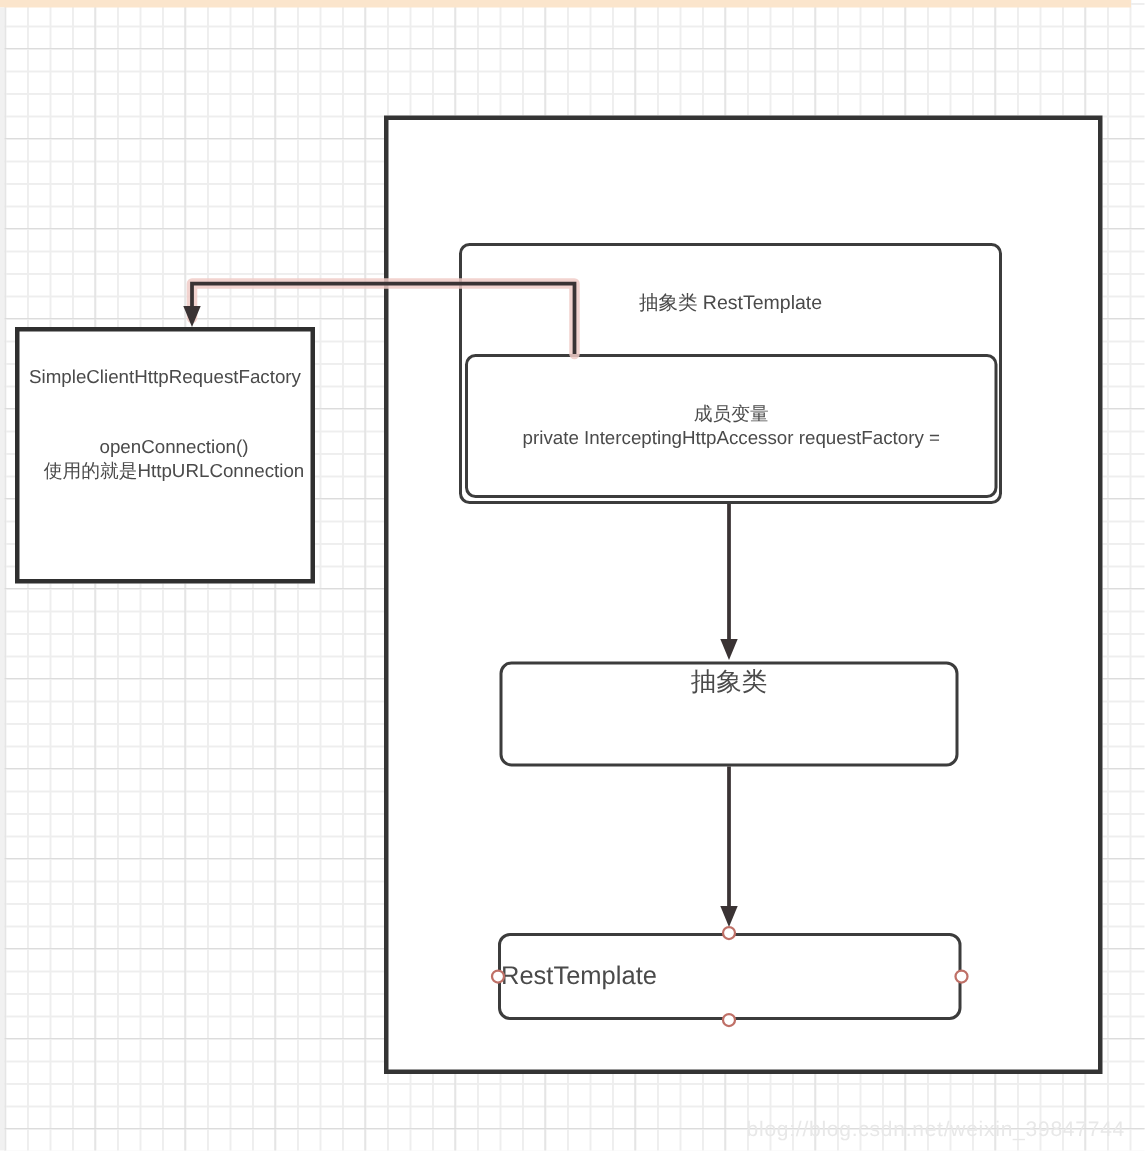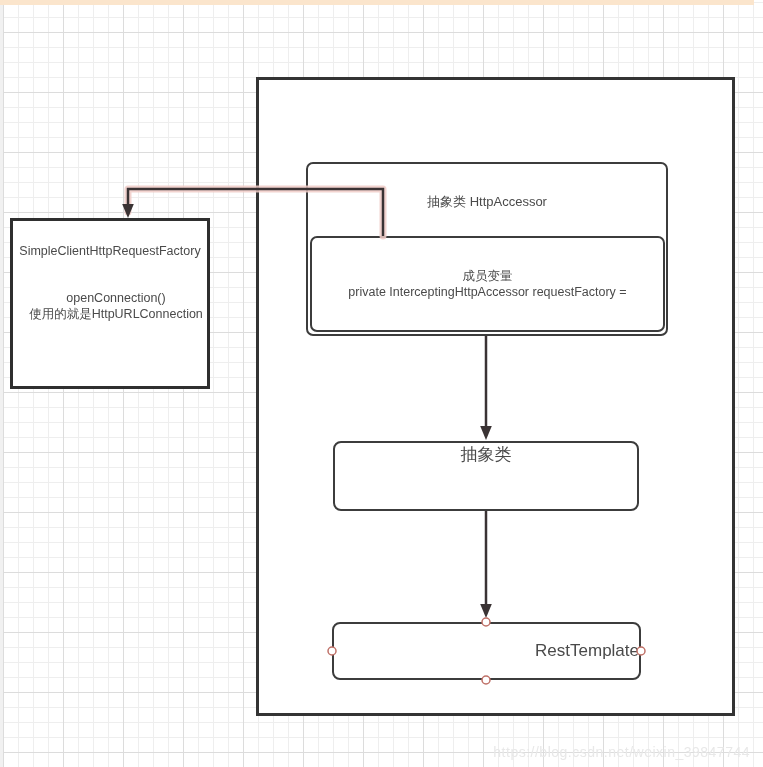--- a/index.html
+++ b/index.html
@@ -20,38 +20,38 @@
   .http-accessor{left:306px;top:162px;width:362px;height:174px;border:2px solid #3c3c3c;border-radius:7px;
     font-size:13px;text-align:center;padding-top:29px;}
   .member-box{left:310px;top:236px;width:355px;height:96px;border:2px solid #3c3c3c;border-radius:7px;
     font-size:12.5px;line-height:16.5px;text-align:center;display:flex;flex-direction:column;justify-content:center;}
   .simple-factory{left:10px;top:218px;width:200px;height:171px;border:3px solid #2f2f2f;
     font-size:12.5px;line-height:16px;text-align:center;padding-top:22px;}
   .simple-factory .detail{margin-top:31px;margin-left:12px;}
   .intercepting{left:333px;top:441px;width:306px;height:70px;border:2px solid #3c3c3c;border-radius:8px;
     font-size:17px;line-height:23px;text-align:center;display:flex;flex-direction:row;justify-content:center;}
   .rest-template{left:332px;top:622px;width:309px;height:58px;border:2px solid #3c3c3c;border-radius:8px;
-    font-size:17px;text-align:right;display:flex;flex-direction:column;justify-content:center;}
+    font-size:17px;text-align:left;display:flex;flex-direction:column;justify-content:center;}
   .overlay{position:absolute;left:0;top:0;width:763px;height:767px;z-index:3;pointer-events:none;}
   .watermark{position:absolute;right:13px;bottom:7px;font-size:14px;color:#e8e8e8;z-index:1;letter-spacing:0.5px;}
 </style>
 </head>
 <body>
 
 <div class="page">
 
   <div class="top-strip"></div>
   <div class="left-strip"></div>
 
-  <div class="watermark">https://blog.csdn.net/weixin_39847744</div>
+  <div class="watermark">blog://blog.csdn.net/weixin_39847744</div>
 
   <div class="node container-node"></div>
 
   <div class="node http-accessor">
-    <div>抽象类 HttpAccessor</div>
+    <div>抽象类 RestTemplate</div>
   </div>
 
   <div class="node member-box">
     <div>成员变量</div>
     <div>private InterceptingHttpAccessor requestFactory =</div>
   </div>
 
   <div class="node simple-factory">
     <div>SimpleClientHttpRequestFactory</div>
     <div class="detail">

